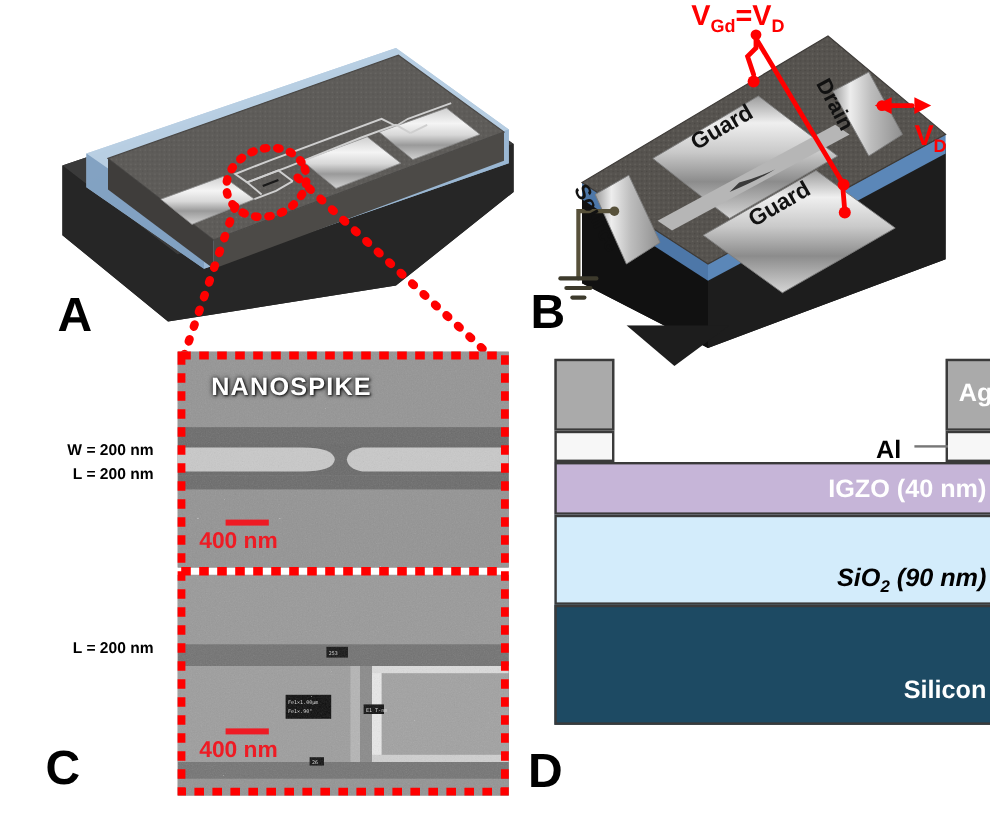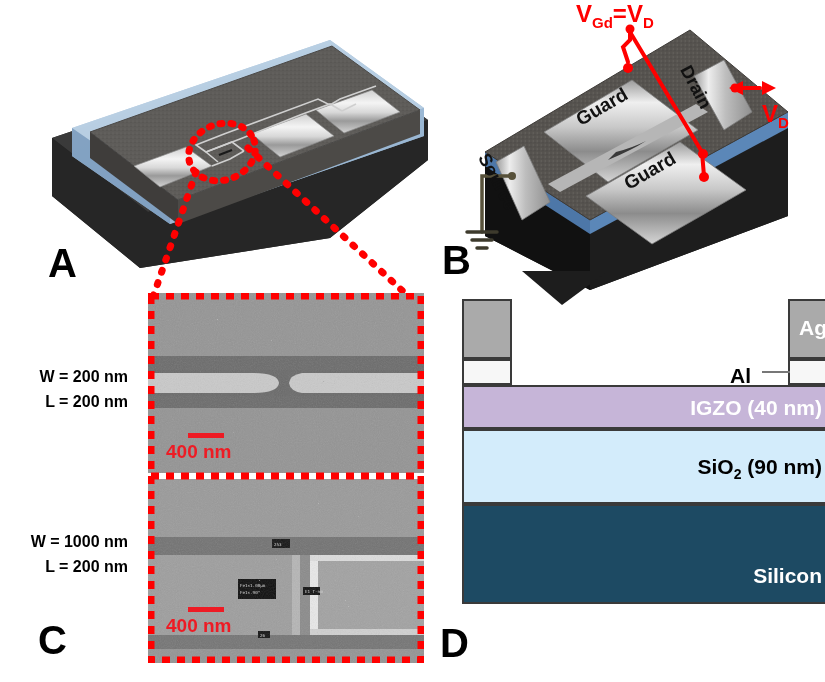--- a/index.html
+++ b/index.html
@@ -21,21 +21,21 @@
 
   
   .semwrap{position:absolute;border:0;}
   .sem{position:absolute;left:0;top:0;width:100%;height:100%;overflow:hidden;
        background:#8e8e8e;}
   .semtitle{position:absolute;color:#ffffff;font-weight:bold;letter-spacing:1px;
             text-shadow:0 0 4px rgba(0,0,0,.85),1px 1px 2px rgba(0,0,0,.8);
             font-size:21px;}
   .scalebar{position:absolute;background:#ee1b24;height:5px;}
   .scaletxt{position:absolute;color:#ee1b24;font-weight:bold;font-size:19px;}
-  .wl{position:absolute;color:#000;font-weight:bold;font-size:16px;line-height:1.55;
+  .wl{position:absolute;color:#000;font-weight:bold;font-size:13px;line-height:1.55;
       text-align:right;}
 
   .dashborder{position:absolute;pointer-events:none;}
 
   
   .dlayer{position:absolute;box-sizing:border-box;border:2px solid #3a3a3a;}
   .dlabel{position:absolute;font-weight:bold;font-size:21px;}
   .dlabel.white{color:#ffffff;}
   .dlabel.black{color:#000000;}
   .dsub{font-size:14px;vertical-align:sub;}
@@ -198,21 +198,20 @@
   </div>
 
   <div class="panel" id="panelC">
 
     <div class="wl" style="left:8px;top:75px;width:120px;">
       <div>W = 200 nm</div>
       <div>L = 200 nm</div>
     </div>
 
     <div class="wl" style="left:0px;top:240px;width:128px;">
-      <div>W = 1000 nm</div>
       <div>L = 200 nm</div>
     </div>
 
     <div class="semwrap" style="left:148px;top:3px;width:276px;height:370px;">
 
       <div class="sem" style="top:0;height:180px;">
         <svg class="svgfill" viewBox="0 0 276 180" preserveAspectRatio="none">
           <defs>
             <filter id="grainA">
               <feTurbulence type="fractalNoise" baseFrequency="0.95" numOctaves="3" seed="7"></feTurbulence>
@@ -234,20 +233,21 @@
           <rect y="63" width="276" height="14" fill="#6c6c6c"></rect>
           <rect y="77" width="276" height="26" fill="#6a6a6a"></rect>
           <rect y="103" width="276" height="12" fill="#6c6c6c"></rect>
           <rect y="115" width="276" height="65" fill="#949494"></rect>
 
           <path d="M0,80 L104,80 Q130,80 131,90 Q130,100 104,100 L0,100 Z" fill="#c9c9c9"></path>
           <path d="M276,80 L154,80 Q142,82 141,90 Q142,98 154,100 L276,100 Z" fill="#c9c9c9"></path>
           <rect width="276" height="180" filter="url(#speckA)" fill="#ffffff" opacity="0.75"></rect>
           <rect width="276" height="180" filter="url(#grainA)" opacity="0.30"></rect>
         </svg>
+        <div class="semtitle" style="left:28px;top:18px;">NANOSPIKE</div>
         <div class="scalebar" style="left:40px;top:140px;width:36px;"></div>
         <div class="scaletxt" style="left:18px;top:148px;">400 nm</div>
       </div>
 
       <div class="sem" style="top:186px;height:184px;">
         <svg class="svgfill" viewBox="0 0 276 184" preserveAspectRatio="none">
           <defs>
             <filter id="grainB">
               <feTurbulence type="fractalNoise" baseFrequency="0.95" numOctaves="3" seed="11"></feTurbulence>
               <feColorMatrix type="saturate" values="0"></feColorMatrix>
@@ -317,21 +317,21 @@
     <div class="dlayer" style="left:348px;top:74px;width:50px;height:26px;background:#f7f7f7;"></div>
 
     <div class="lead" style="left:322px;top:86px;width:28px;"></div>
     <div class="dlabel black" style="left:290px;top:62px;margin-top:17px;">Al</div>
 
     <div class="dlayer" style="left:22px;top:100px;width:376px;height:44px;background:#c6b5d8;">
       <span class="dlabel white" style="right:14px;top:9px;position:absolute;">IGZO (40 nm)</span>
     </div>
 
     <div class="dlayer" style="left:22px;top:144px;width:376px;height:75px;background:#d3ecfb;">
-      <span class="dlabel black" style="right:14px;bottom:20px;position:absolute;white-space:nowrap;"><span>SiO</span><span class="dsub">2</span><span> (90 nm)</span></span>
+      <span class="dlabel black" style="right:14px;bottom:6px;position:absolute;white-space:nowrap;font-style:italic;"><span>SiO</span><span class="dsub">2</span><span> (90 nm)</span></span>
     </div>
 
     <div class="dlayer" style="left:22px;top:219px;width:376px;height:100px;background:#1d4a63;">
       <span class="dlabel white" style="right:14px;bottom:14px;position:absolute;">Silicon</span>
     </div>
 
     <svg style="position:absolute;left:82px;top:-14px;width:130px;height:40px;" viewBox="0 0 130 40">
       <polygon points="0,0 86,0 40,34" fill="#1d1d1d"></polygon>
     </svg>
 

